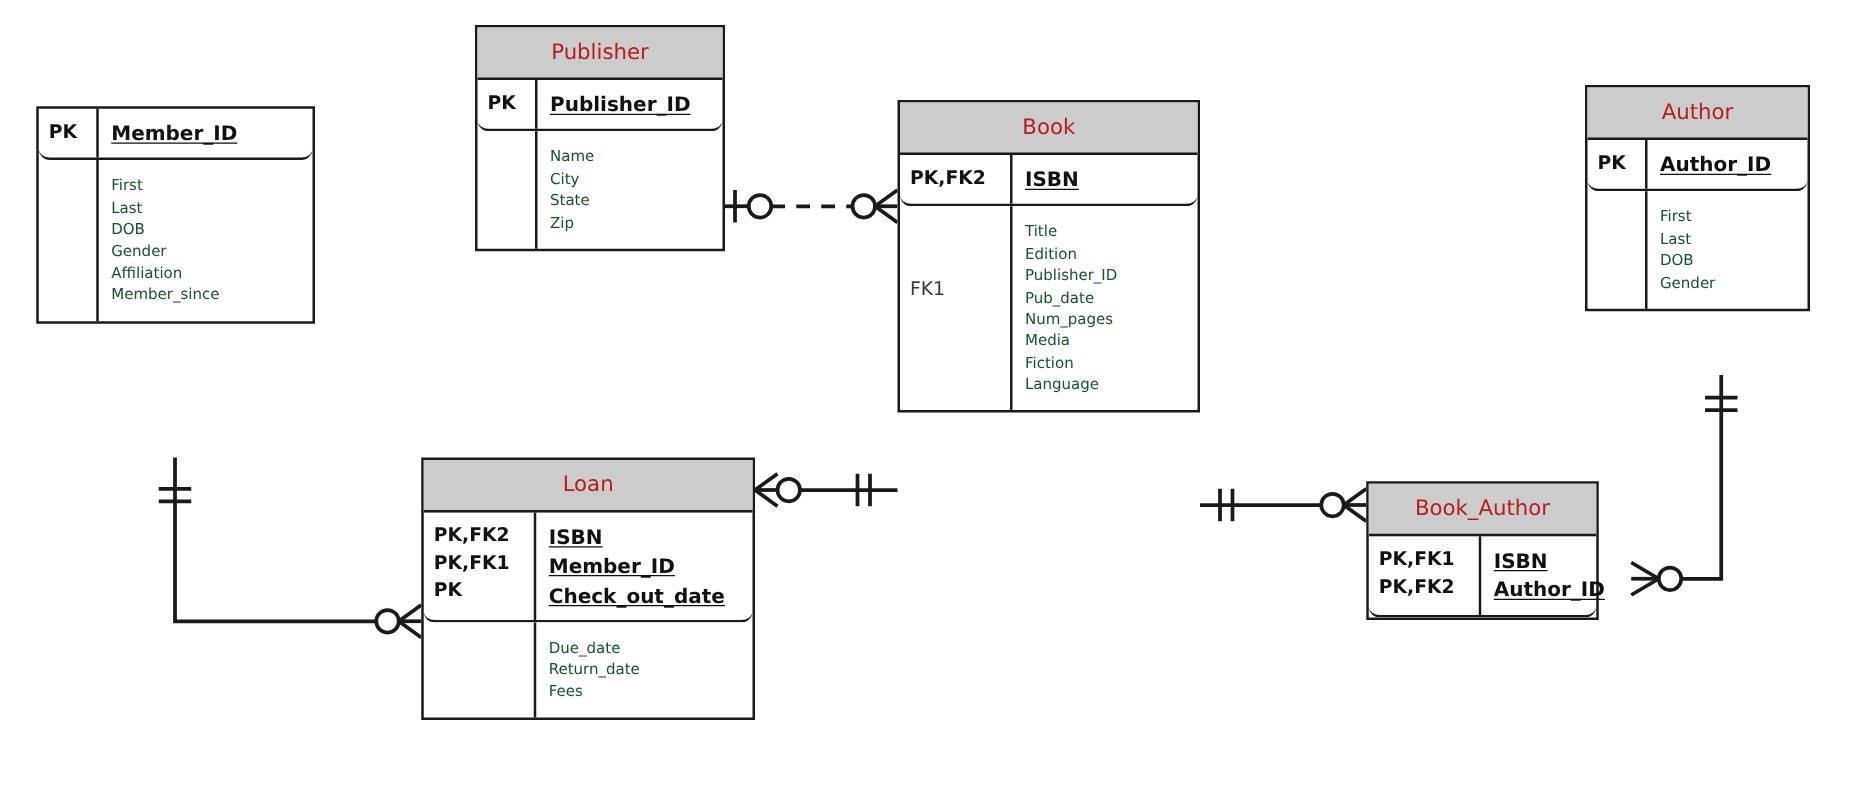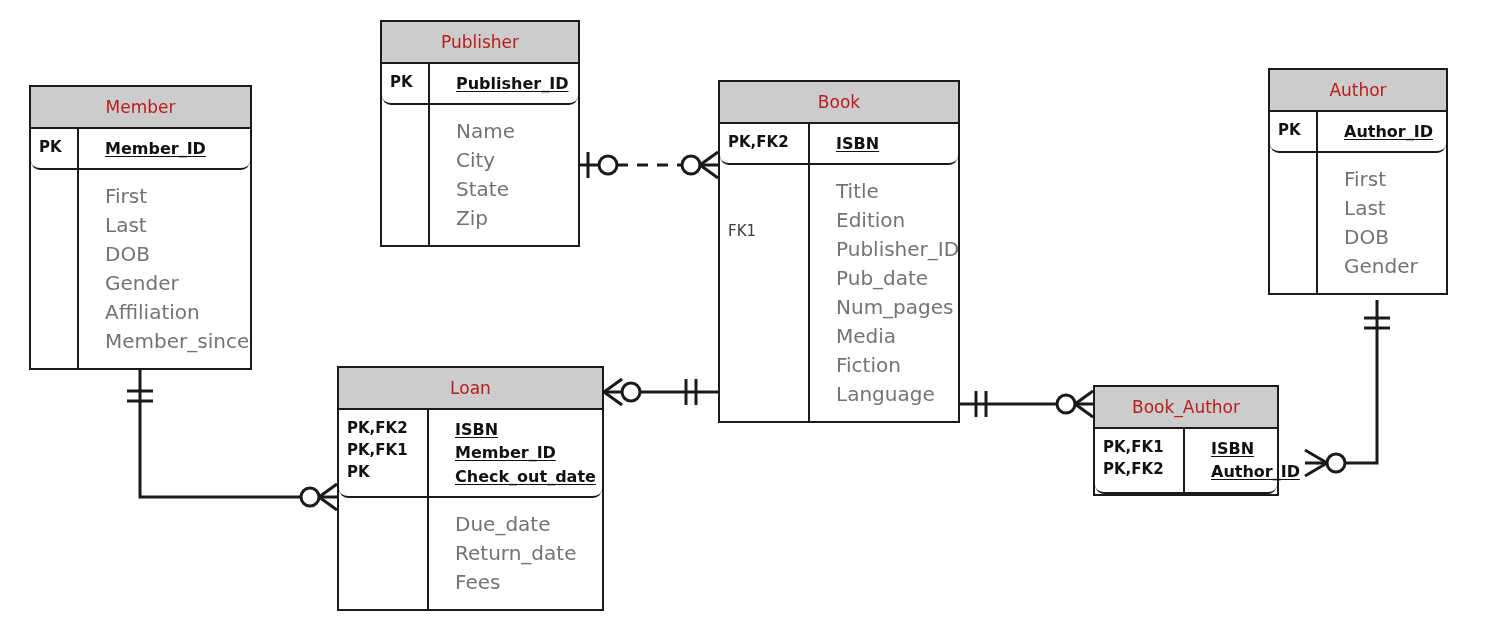--- a/index.html
+++ b/index.html
@@ -54,43 +54,42 @@
   .col-key {
     border-right: 2px solid #1a1a1a;
     box-sizing: border-box;
     flex: 0 0 auto;
     padding: 7px 0 7px 8px;
   }
   .col-attr {
     box-sizing: border-box;
     flex: 1 1 auto;
     padding: 7px 0 7px 10px;
-    margin-left: 16px;
   }
   .keys .col-key, .keys .col-attr { padding-top: 8px; padding-bottom: 8px; }
 
   .krow {
     font-size: 15px;
     font-weight: bold;
     color: #111111;
     line-height: 1.46;
     white-space: nowrap;
   }
   .arow {
     font-size: 16px;
     font-weight: bold;
     color: #111111;
     line-height: 1.46;
     white-space: nowrap;
     text-decoration: underline;
     text-underline-offset: 2px;
   }
   .frow {
-    font-size: 20px;
-    color: #737373;
+    font-size: 12px;
+    color: #14532d;
     line-height: 1.45;
     white-space: nowrap;
   }
   .fkrow {
     font-size: 15px;
     color: #3b3b3b;
     line-height: 1.45;
     white-space: nowrap;
   }
   .spacer { visibility: hidden; }
@@ -149,21 +148,20 @@
       <line x1="1364" y1="318" x2="1390" y2="318" stroke="#1a1a1a" stroke-width="3"></line>
       <line x1="1364" y1="328" x2="1390" y2="328" stroke="#1a1a1a" stroke-width="3"></line>
       <circle cx="1336" cy="463" r="9" fill="#ffffff" stroke="#1a1a1a" stroke-width="3"></circle>
       <line x1="1327" y1="463" x2="1305" y2="463" stroke="#1a1a1a" stroke-width="3"></line>
       <line x1="1327" y1="463" x2="1305" y2="450" stroke="#1a1a1a" stroke-width="3"></line>
       <line x1="1327" y1="463" x2="1305" y2="476" stroke="#1a1a1a" stroke-width="3"></line>
     </g>
   </svg>
 
   <div class="entity" style="left:29px; top:85px; width:223px;">
-    <div class="entity-header">Member</div>
     <div class="section keys">
       <div class="col-key" style="width:48px;">
         <div class="krow">PK</div>
       </div>
       <div class="col-attr">
         <div class="arow">Member_ID</div>
       </div>
     </div>
     <div class="section fields">
       <div class="col-key" style="width:48px;">

